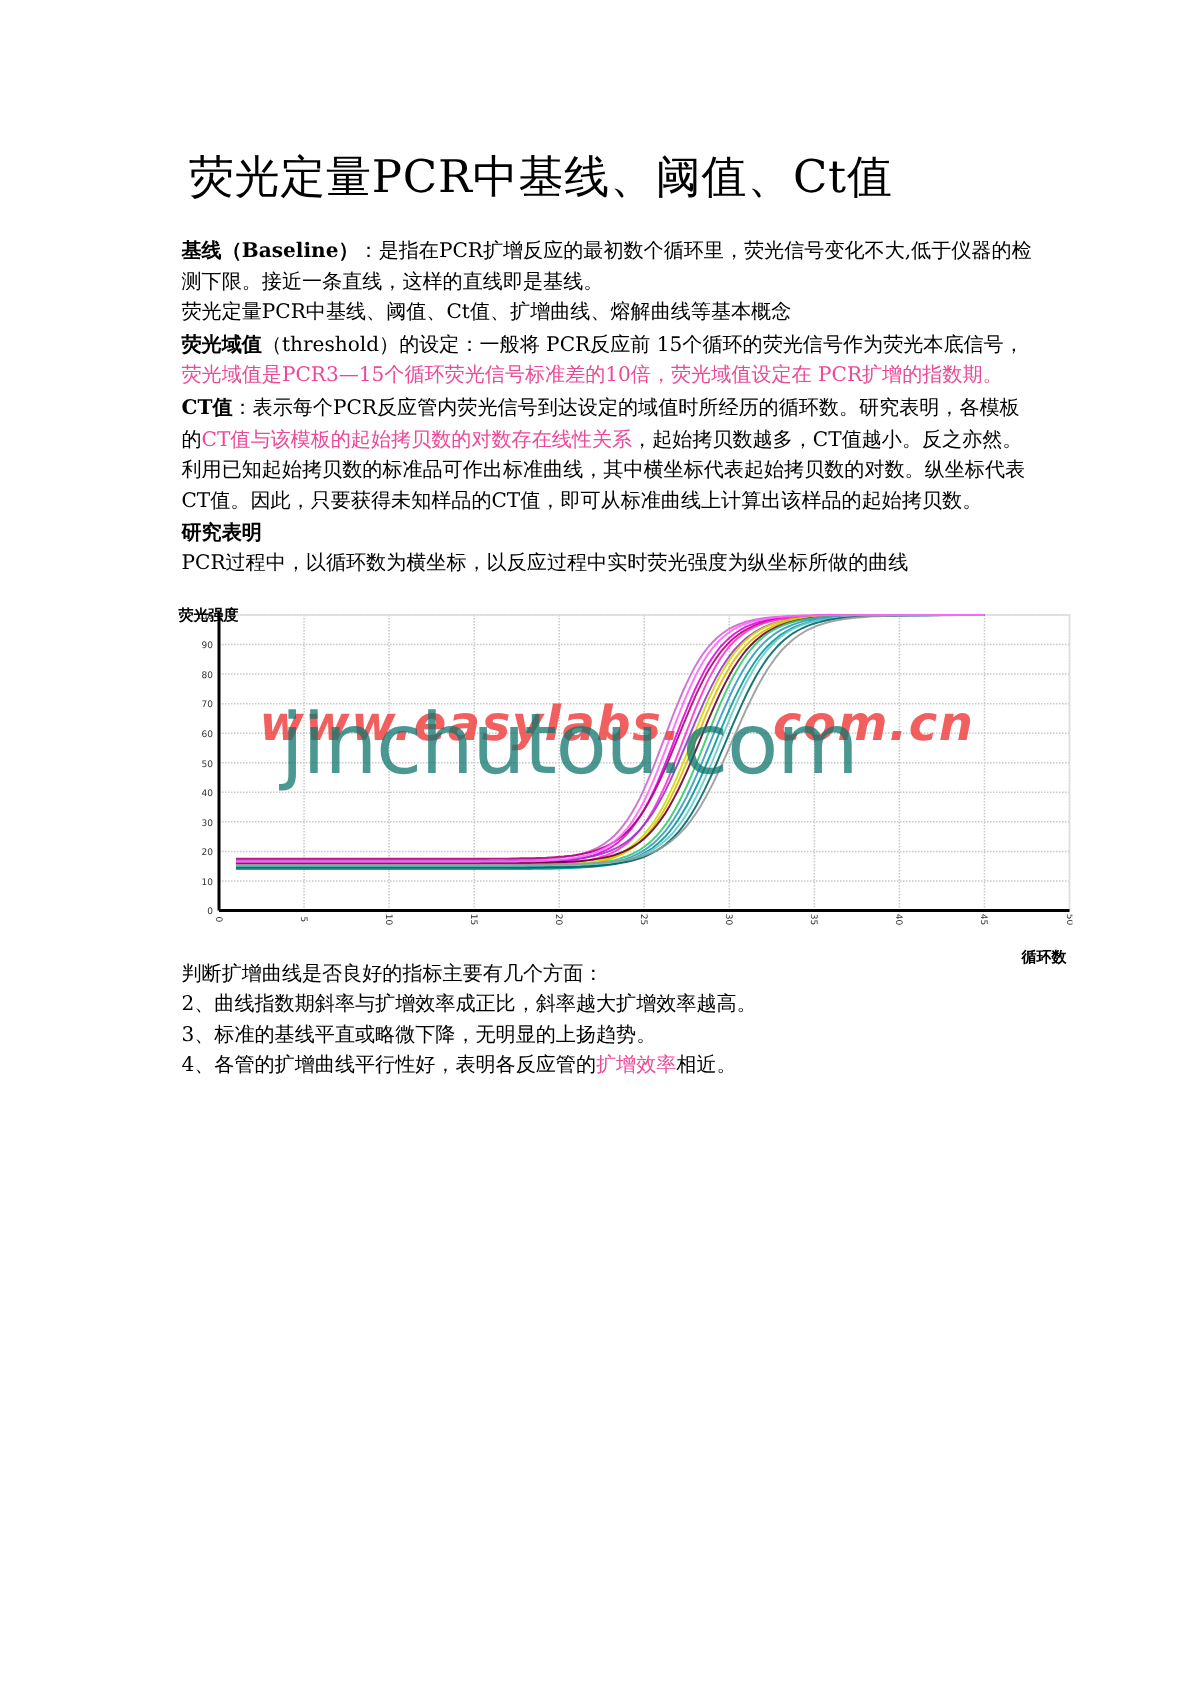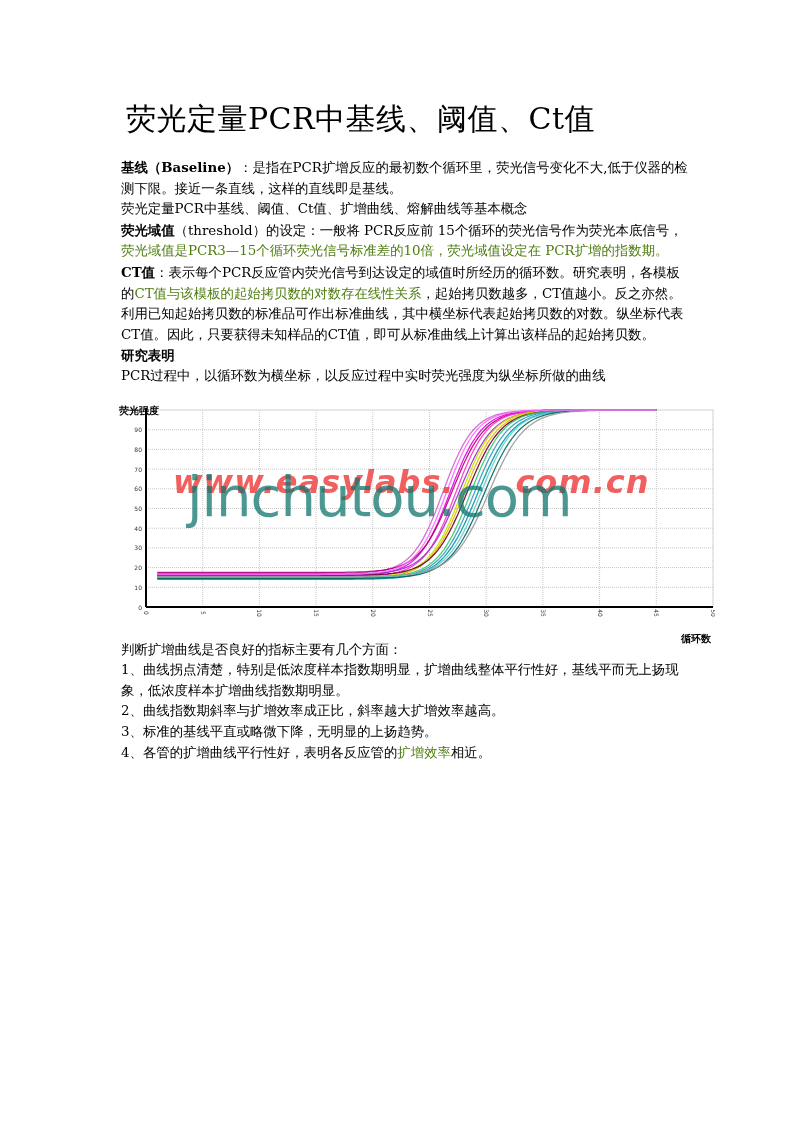--- a/index.html
+++ b/index.html
@@ -4,21 +4,21 @@
 <style>
   html, body { margin: 0; padding: 0; background: #ffffff; }
   body { width: 800px; height: 1132px; position: relative; overflow: hidden;
          font-family: "DejaVu Serif", "Liberation Serif", serif; color: #000; }
   .title { position: absolute; left: 0; top: 99px; width: 721px; text-align: center;
            font-size: 30px; line-height: 40px; letter-spacing: 0.5px; }
   .body { position: absolute; left: 121px; top: 157px; width: 570px;
           font-size: 13.4px; line-height: 20.6px; }
   .body p { margin: 0; }
   .b { font-weight: bold; }
-  .red { color: #4d7c0f; }
+  .red { color: #ec4899; }
   .chart-wrap { position: relative; width: 600px; height: 245px; margin: 2px 0 6px -6px; }
   .chart-wrap svg { position: absolute; left: 0; top: 0; }
   .ylab { position: absolute; left: 4px; top: 12px; font-size: 10px; font-weight: bold;
           font-family: "DejaVu Sans", sans-serif; }
   .xlab { position: absolute; left: 566px; top: 211px; font-size: 10px; font-weight: bold;
           font-family: "DejaVu Sans", sans-serif; margin-top: 29px; }
   .wm1 { position: absolute; left: 58px; top: 83px; font-family: "DejaVu Sans", sans-serif;
          font-weight: bold; font-style: italic; font-size: 32px; color: #ef4444;
          opacity: 0.85; letter-spacing: 1px; white-space: pre; }
   .wm2 { position: absolute; left: 72px; top: 98px; font-family: "DejaVu Sans", sans-serif;
@@ -104,17 +104,16 @@
         <line x1="31" x2="31" y1="19" y2="218" stroke="#000000" stroke-width="2"></line>
         <line x1="31" x2="598" y1="218" y2="218" stroke="#000000" stroke-width="2"></line>
       </svg>
     <div class="wm1">www.easylabs.     com.cn</div>
     <div class="wm2">jinchutou.com</div>
     <div class="ylab">荧光强度</div>
     <div class="xlab">循环数</div>
   </div>
 
   <p>判断扩增曲线是否良好的指标主要有几个方面：</p>
-  <p>1、曲线拐点清楚，特别是低浓度样本指数期明显，扩增曲线整体平行性好，基线平而无上扬现象，低浓度样本扩增曲线指数期明显。</p>
   <p>2、曲线指数期斜率与扩增效率成正比，斜率越大扩增效率越高。</p>
   <p>3、标准的基线平直或略微下降，无明显的上扬趋势。</p>
   <p><span>4、各管的扩增曲线平行性好，表明各反应管的</span><span class="red">扩增效率</span><span>相近。</span></p>
 </div>
 
 </body></html>

